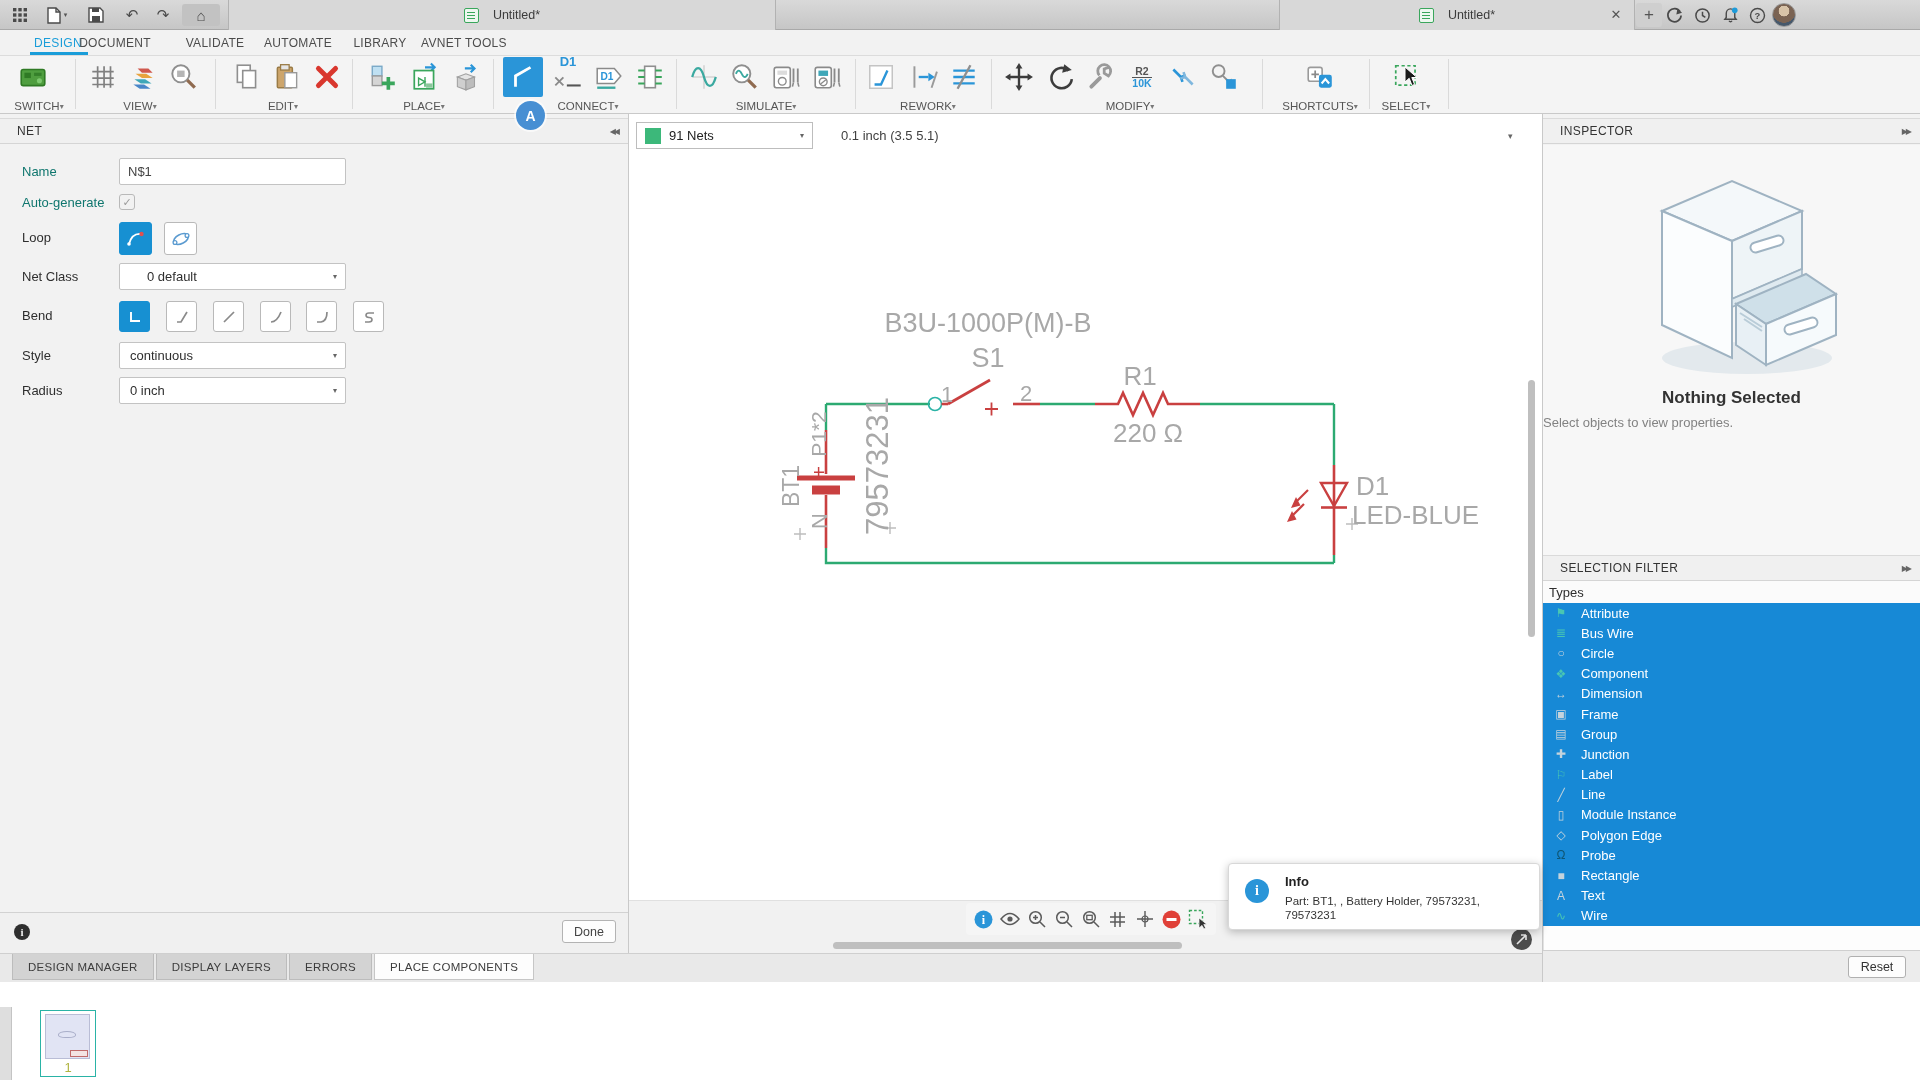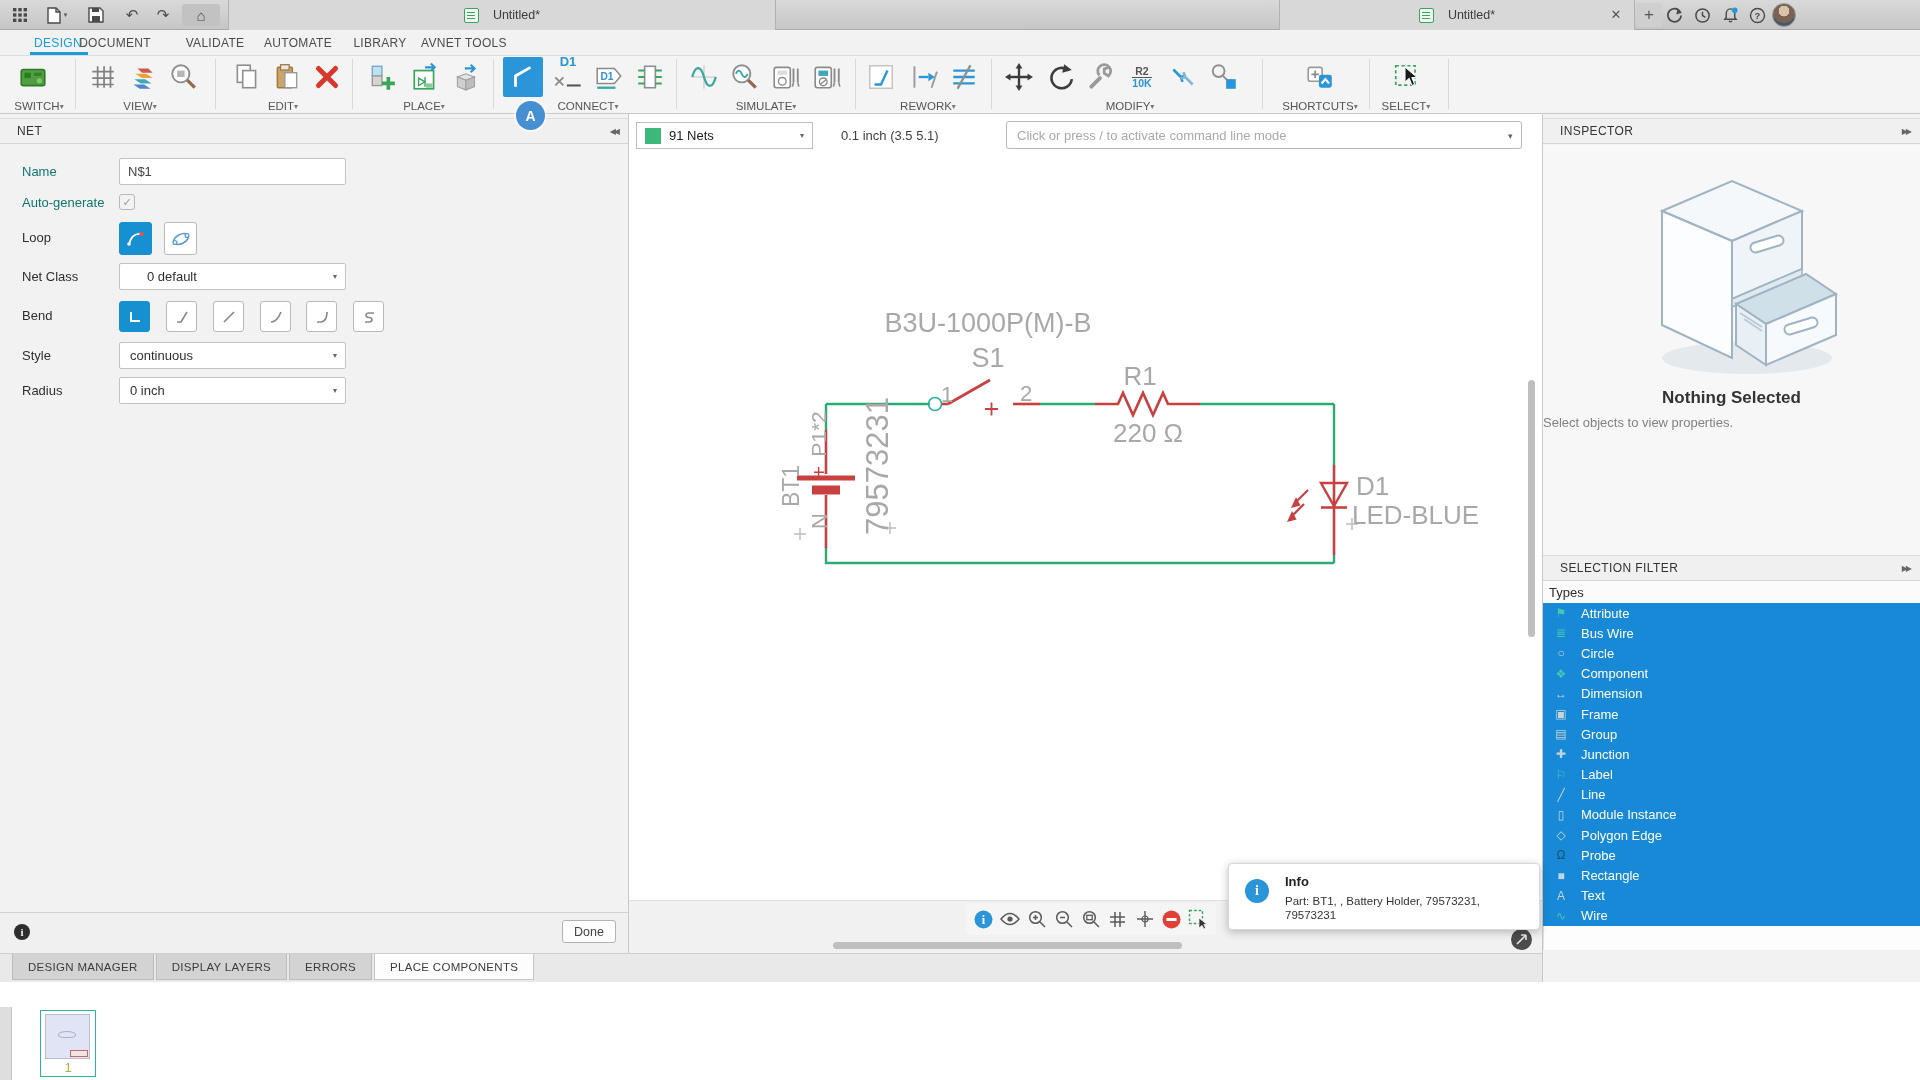--- a/index.html
+++ b/index.html
@@ -613,21 +613,20 @@
         <text class="sch-label" x="191" y="414" font-size="22" text-anchor="middle" transform="rotate(-90 191 407)">N</text>
       </g>
     </svg>
 
     <div id="nets-select">
       <span id="nets-swatch"></span>
       <span>91 Nets</span>
       <span class="car">▾</span>
     </div>
     <div id="coord-readout">0.1 inch (3.5 5.1)</div>
-    <input id="cmdline" placeholder="Click or press / to activate command line mode" style="">
     <span id="cmd-caret">▾</span>
 
     <div id="canvas-strip">
       <div id="bottom-tools">
         <div class="cico">
           <svg width="19" height="19" viewBox="0 0 19 19">
               <circle cx="9.5" cy="9.5" r="9" fill="#2a95d8"></circle>
               <text x="9.5" y="14" text-anchor="middle" font-size="12" font-weight="bold" fill="#fff" font-family="Liberation Serif,serif">i</text>
             </svg>
         </div>
@@ -781,20 +780,23 @@
       <div class="sf-item">
           <span class="sf-ico c-gray">A</span>
           <span>Text</span>
         </div>
       <div class="sf-item">
           <span class="sf-ico c-teal">∿</span>
           <span>Wire</span>
         </div>
     </div>
     <div id="sf-gap"></div>
+    <div id="reset-bar">
+      <div id="reset-btn">Reset</div>
+    </div>
   </div>
 
   <div id="bottom-tabs">
     <div class="btab">DESIGN MANAGER</div>
     <div class="btab">DISPLAY LAYERS</div>
     <div class="btab">ERRORS</div>
     <div class="btab active">PLACE COMPONENTS</div>
   </div>
 
   <div id="sheets-strip">

